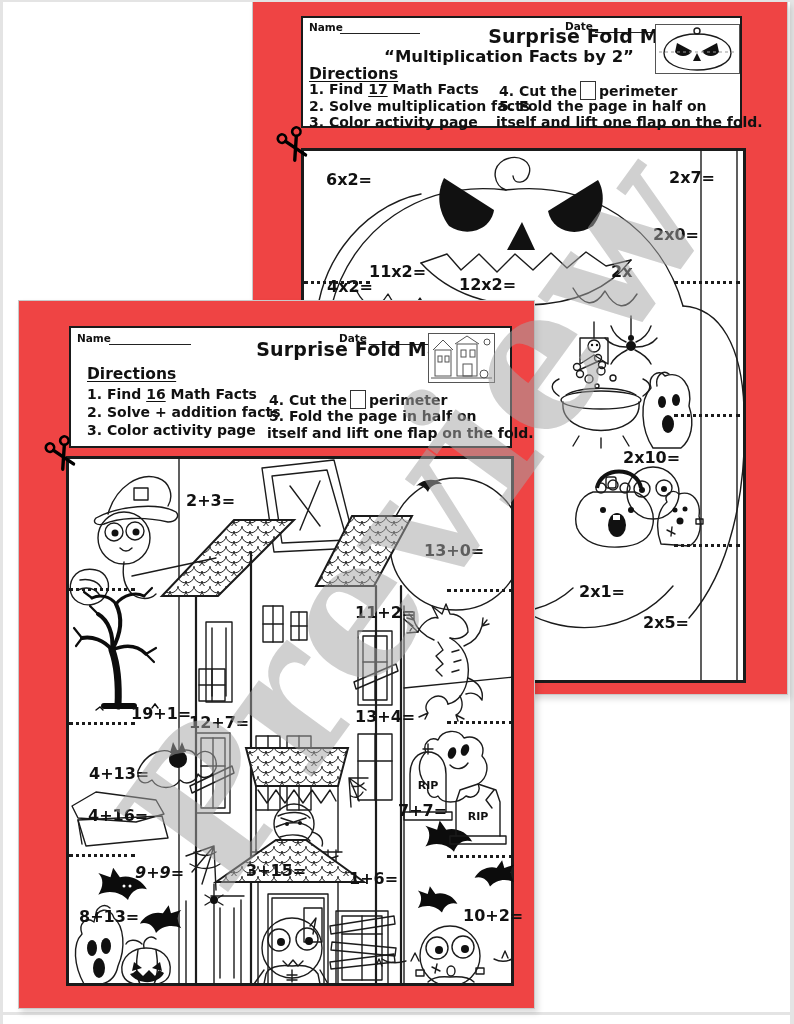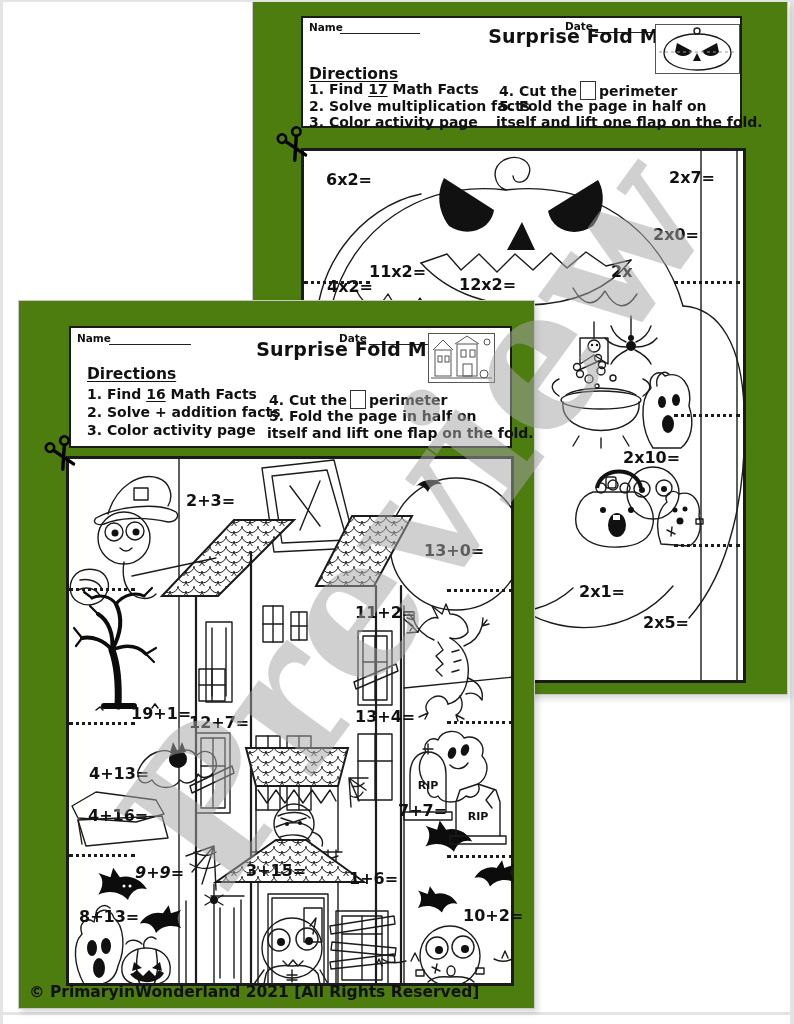--- a/index.html
+++ b/index.html
@@ -1,20 +1,20 @@
 <!DOCTYPE html>
 <html><head>
 <meta charset="utf-8">
 <style>
   html,body { margin:0; padding:0; background:#fff; }
   .canvas { position:relative; width:794px; height:1024px; background:#ffffff; overflow:hidden;
             font-family:"DejaVu Sans", sans-serif; color:#111; }
   .frame-line { position:absolute; background:#e4e4e4; }
 
-  .paper { position:absolute; background:#4d7c0f; border:1px solid #c9c9c9;
+  .paper { position:absolute; background:#ef4444; border:1px solid #c9c9c9;
            box-shadow:3px 4px 6px rgba(0,0,0,.14); }
   .back-paper  { left:252px; top:2px;   width:534px; height:692px; border-top:none; z-index:1; }
   .front-paper { left:18px;  top:300px; width:515px; height:707px; z-index:2; }
 
   .hbox { position:absolute; border:2.5px solid #1a1a1a; background:#fff; }
   .abox { position:absolute; }
 
   .small-lab { position:absolute; font-size:10.5px; font-weight:700; }
   .uline { position:absolute; border-bottom:1.5px solid #222; height:10px; }
   .title { position:absolute; text-align:right; font-size:19px; font-weight:700; letter-spacing:.2px; }
@@ -55,20 +55,21 @@
   <div class="frame-line" style="left:0;top:1012px;width:794px;height:3px;"></div>
 
   <div class="paper back-paper">
 
     <div class="hbox" style="left:48px;top:14px;width:437px;height:108px;">
       <span class="small-lab" style="left:6px;top:3px;">Name</span>
       <span class="uline" style="left:37px;top:5px;width:80px;"></span>
       <span class="small-lab" style="left:262px;top:2px;">Date</span>
       <span class="uline" style="left:292px;top:4px;width:82px;"></span>
       <div class="title" style="left:0;top:7px;width:392px;">Surprise Fold Math</div>
+      <div class="subtitle" style="left:0;top:29px;width:412px;">“Multiplication Facts by 2”</div>
       <div class="dirhead" style="left:6px;top:47px;">Directions</div>
       <div class="step" style="left:6px;top:63px;"><span>1.  Find </span><span class="num">17</span><span> Math Facts</span></div>
       <div class="step" style="left:6px;top:80px;">2. Solve multiplication facts</div>
       <div class="step" style="left:6px;top:96px;">3. Color activity page</div>
       <div class="step" style="left:196px;top:63px;"><span>4. Cut the</span><span class="chk"></span><span>perimeter</span></div>
       <div class="step" style="left:196px;top:80px;">5. Fold the page in half on</div>
       <div class="step" style="left:193px;top:96px;">itself and lift one flap on the fold.</div>
       <div class="thumb" style="left:352px;top:6px;width:83px;height:48px;">
         <svg width="83" height="48" viewBox="0 0 83 48">
           <path class="ln" d="M41,9 C20,9 8,18 8,28 C8,38 22,45 41,45 C60,45 75,38 75,28 C75,18 62,9 41,9 Z"></path>
@@ -476,17 +477,16 @@
       <span class="fact" style="left:397px;top:450px;">10+2=</span>
     </div>
 
     <div class="dots" style="left:50px;top:287px;"></div>
     <div class="dots" style="left:428px;top:288px;"></div>
     <div class="dots" style="left:50px;top:421px;"></div>
     <div class="dots" style="left:428px;top:420px;"></div>
     <div class="dots" style="left:50px;top:553px;"></div>
     <div class="dots" style="left:428px;top:554px;"></div>
 
-    <div class="copyright" style="left:10px;top:682px;">© PrimaryinWonderland 2021 [All Rights Reserved]</div>
   </div>
 
   <div class="watermark">Preview</div>
 </div>
 
 </body></html>

